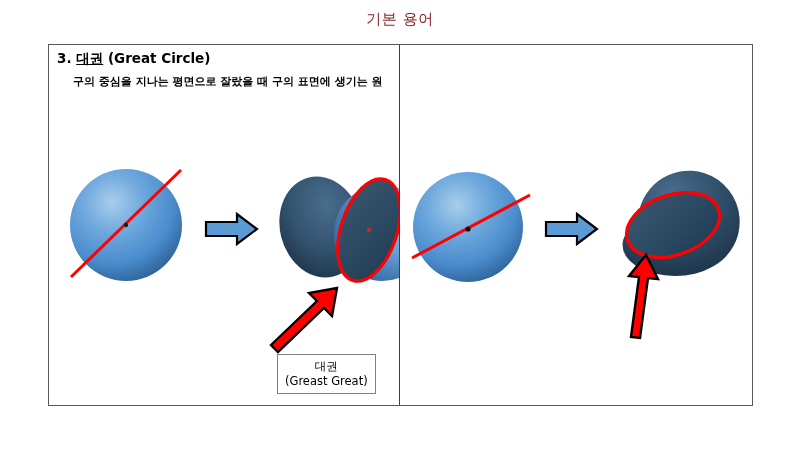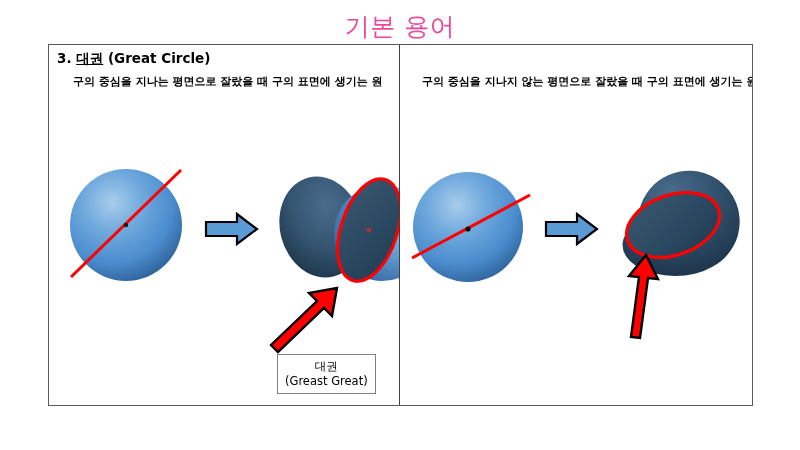--- a/index.html
+++ b/index.html
@@ -16,23 +16,23 @@
     color: #000000;
   }
 
   
   #slide-title {
     position: absolute;
     left: 0;
     top: 10px;
     width: 800px;
     text-align: center;
-    font-size: 25px;
+    font-size: 15px;
     font-weight: 400;
-    color: #ec4899;
+    color: #7f1d1d;
     letter-spacing: 0.5px;
   }
 
   
   #terms-table {
     position: absolute;
     left: 48px;
     top: 44px;
     width: 705px;
     height: 362px;
@@ -180,21 +180,20 @@
 
     <div class="callout" id="callout-great-circle">
       <span class="callout-line">대권</span>
       <span class="callout-line">(Greast Great)</span>
     </div>
   </div>
 
   <div class="panel" id="panel-small-circle">
 
 
-    <div class="panel-subtitle">구의 중심을 지나지 않는 평면으로 잘랐을 때 구의 표면에 생기는 원</div>
 
     <div class="stage">
       <svg width="353" height="362" viewBox="0 0 353 362" xmlns="http://www.w3.org/2000/svg">
         <defs>
           <radialGradient id="scSphereGrad" cx="40%" cy="30%" r="72%">
             <stop offset="0%" stop-color="#a9cdeb"></stop>
             <stop offset="38%" stop-color="#6ea8dd"></stop>
             <stop offset="75%" stop-color="#4a8ccd"></stop>
             <stop offset="100%" stop-color="#31679f"></stop>
           </radialGradient>

